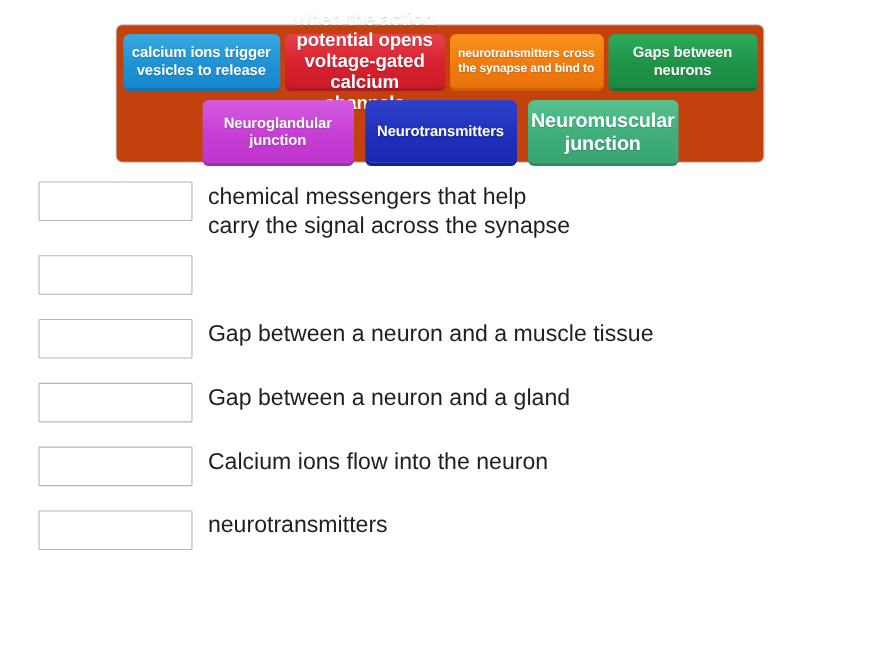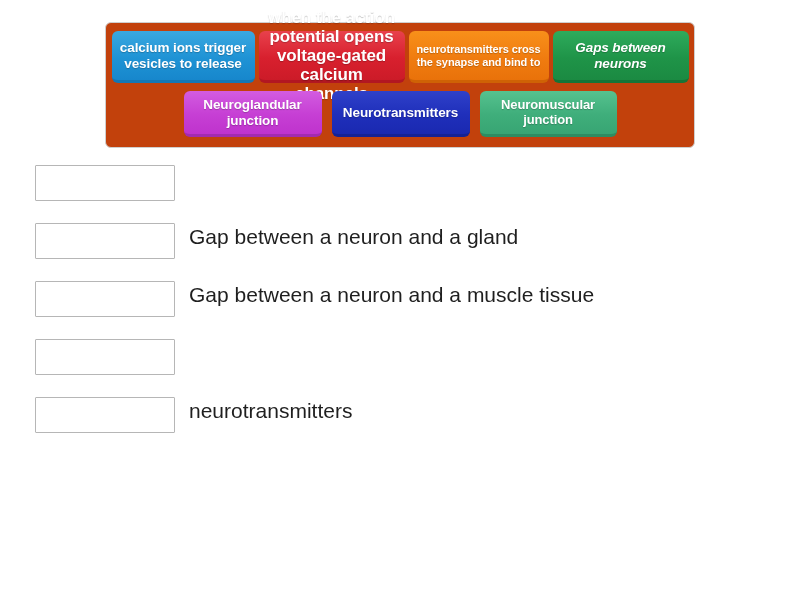--- a/index.html
+++ b/index.html
@@ -48,21 +48,21 @@
     font-weight: bold;
     border-radius: 6px;
     padding: 4px 6px;
     line-height: 1.12;
     letter-spacing: -0.1px;
     text-shadow: 0 1px 1px rgba(0,0,0,0.22);
     cursor: pointer;
     user-select: none;
   }
   .tile-row.row-1 .tile { height: 52px; }
-  .tile-row.row-2 .tile { height: 46px; }
+  .tile-row.row-2 .tile { height: 60px; }
 
   .tile.t-blue {
     width: 143px;
     background: linear-gradient(180deg, #3aa8e0 0%, #1f93d5 55%, #1787cc 100%);
     border-bottom: 3px solid #1476b4;
     font-size: 13.5px;
   }
   .tile.t-red {
     width: 146px;
     background: linear-gradient(180deg, #e8414c 0%, #d8202e 55%, #cc1b28 100%);
@@ -73,39 +73,38 @@
     width: 140px;
     background: linear-gradient(180deg, #f8901a 0%, #f07c10 55%, #e9720a 100%);
     border-bottom: 3px solid #cf6205;
     font-size: 11px;
   }
   .tile.t-green {
     width: 136px;
     background: linear-gradient(180deg, #2eab5c 0%, #1f9448 55%, #1b8a42 100%);
     border-bottom: 3px solid #167437;
     font-size: 13.5px;
-    font-style: italic;
   }
   .tile.t-magenta {
     width: 138px;
     background: linear-gradient(180deg, #d35ce0 0%, #c63fd4 55%, #bf33cd 100%);
     border-bottom: 3px solid #a32bb0;
     font-size: 13.5px;
   }
   .tile.t-darkblue {
     width: 138px;
     background: linear-gradient(180deg, #2f41c9 0%, #1f2fbb 55%, #1a29b0 100%);
     border-bottom: 3px solid #152295;
     font-size: 13.5px;
   }
   .tile.t-seagreen {
     width: 137px;
     background: linear-gradient(180deg, #56c28f 0%, #3fae7b 55%, #38a573 100%);
     border-bottom: 3px solid #2e8c61;
-    font-size: 13px;
+    font-size: 18px;
   }
 
   
   #answer-list {
     position: absolute;
     left: 0;
     top: 165px;
     width: 800px;
   }
   .answer-row {
@@ -166,38 +165,44 @@
     </div>
     <div class="tile t-seagreen">
       <span>Neuromuscular junction</span>
     </div>
   </div>
 
 </div>
 
 <div id="answer-list">
 
-
-
-  <div class="answer-row">
-    <div class="drop-slot"></div>
+  <div class="answer-row two-line">
+    <div class="drop-slot"></div>
+    <div class="answer-text">chemical messengers that help
+carry the signal across the synapse</div>
+  </div>
+
+
+  <div class="answer-row">
+    <div class="drop-slot"></div>
+  </div>
+
+  <div class="answer-row">
+    <div class="drop-slot"></div>
+    <div class="answer-text">Gap between a neuron and a muscle tissue</div>
   </div>
 
   <div class="answer-row">
     <div class="drop-slot"></div>
     <div class="answer-text">Gap between a neuron and a gland</div>
   </div>
 
   <div class="answer-row">
     <div class="drop-slot"></div>
-    <div class="answer-text">Gap between a neuron and a muscle tissue</div>
-  </div>
-
-  <div class="answer-row">
-    <div class="drop-slot"></div>
+    <div class="answer-text">Calcium ions flow into the neuron</div>
   </div>
 
   <div class="answer-row">
     <div class="drop-slot"></div>
     <div class="answer-text">neurotransmitters</div>
   </div>
 
 </div>
 
 </body></html>

